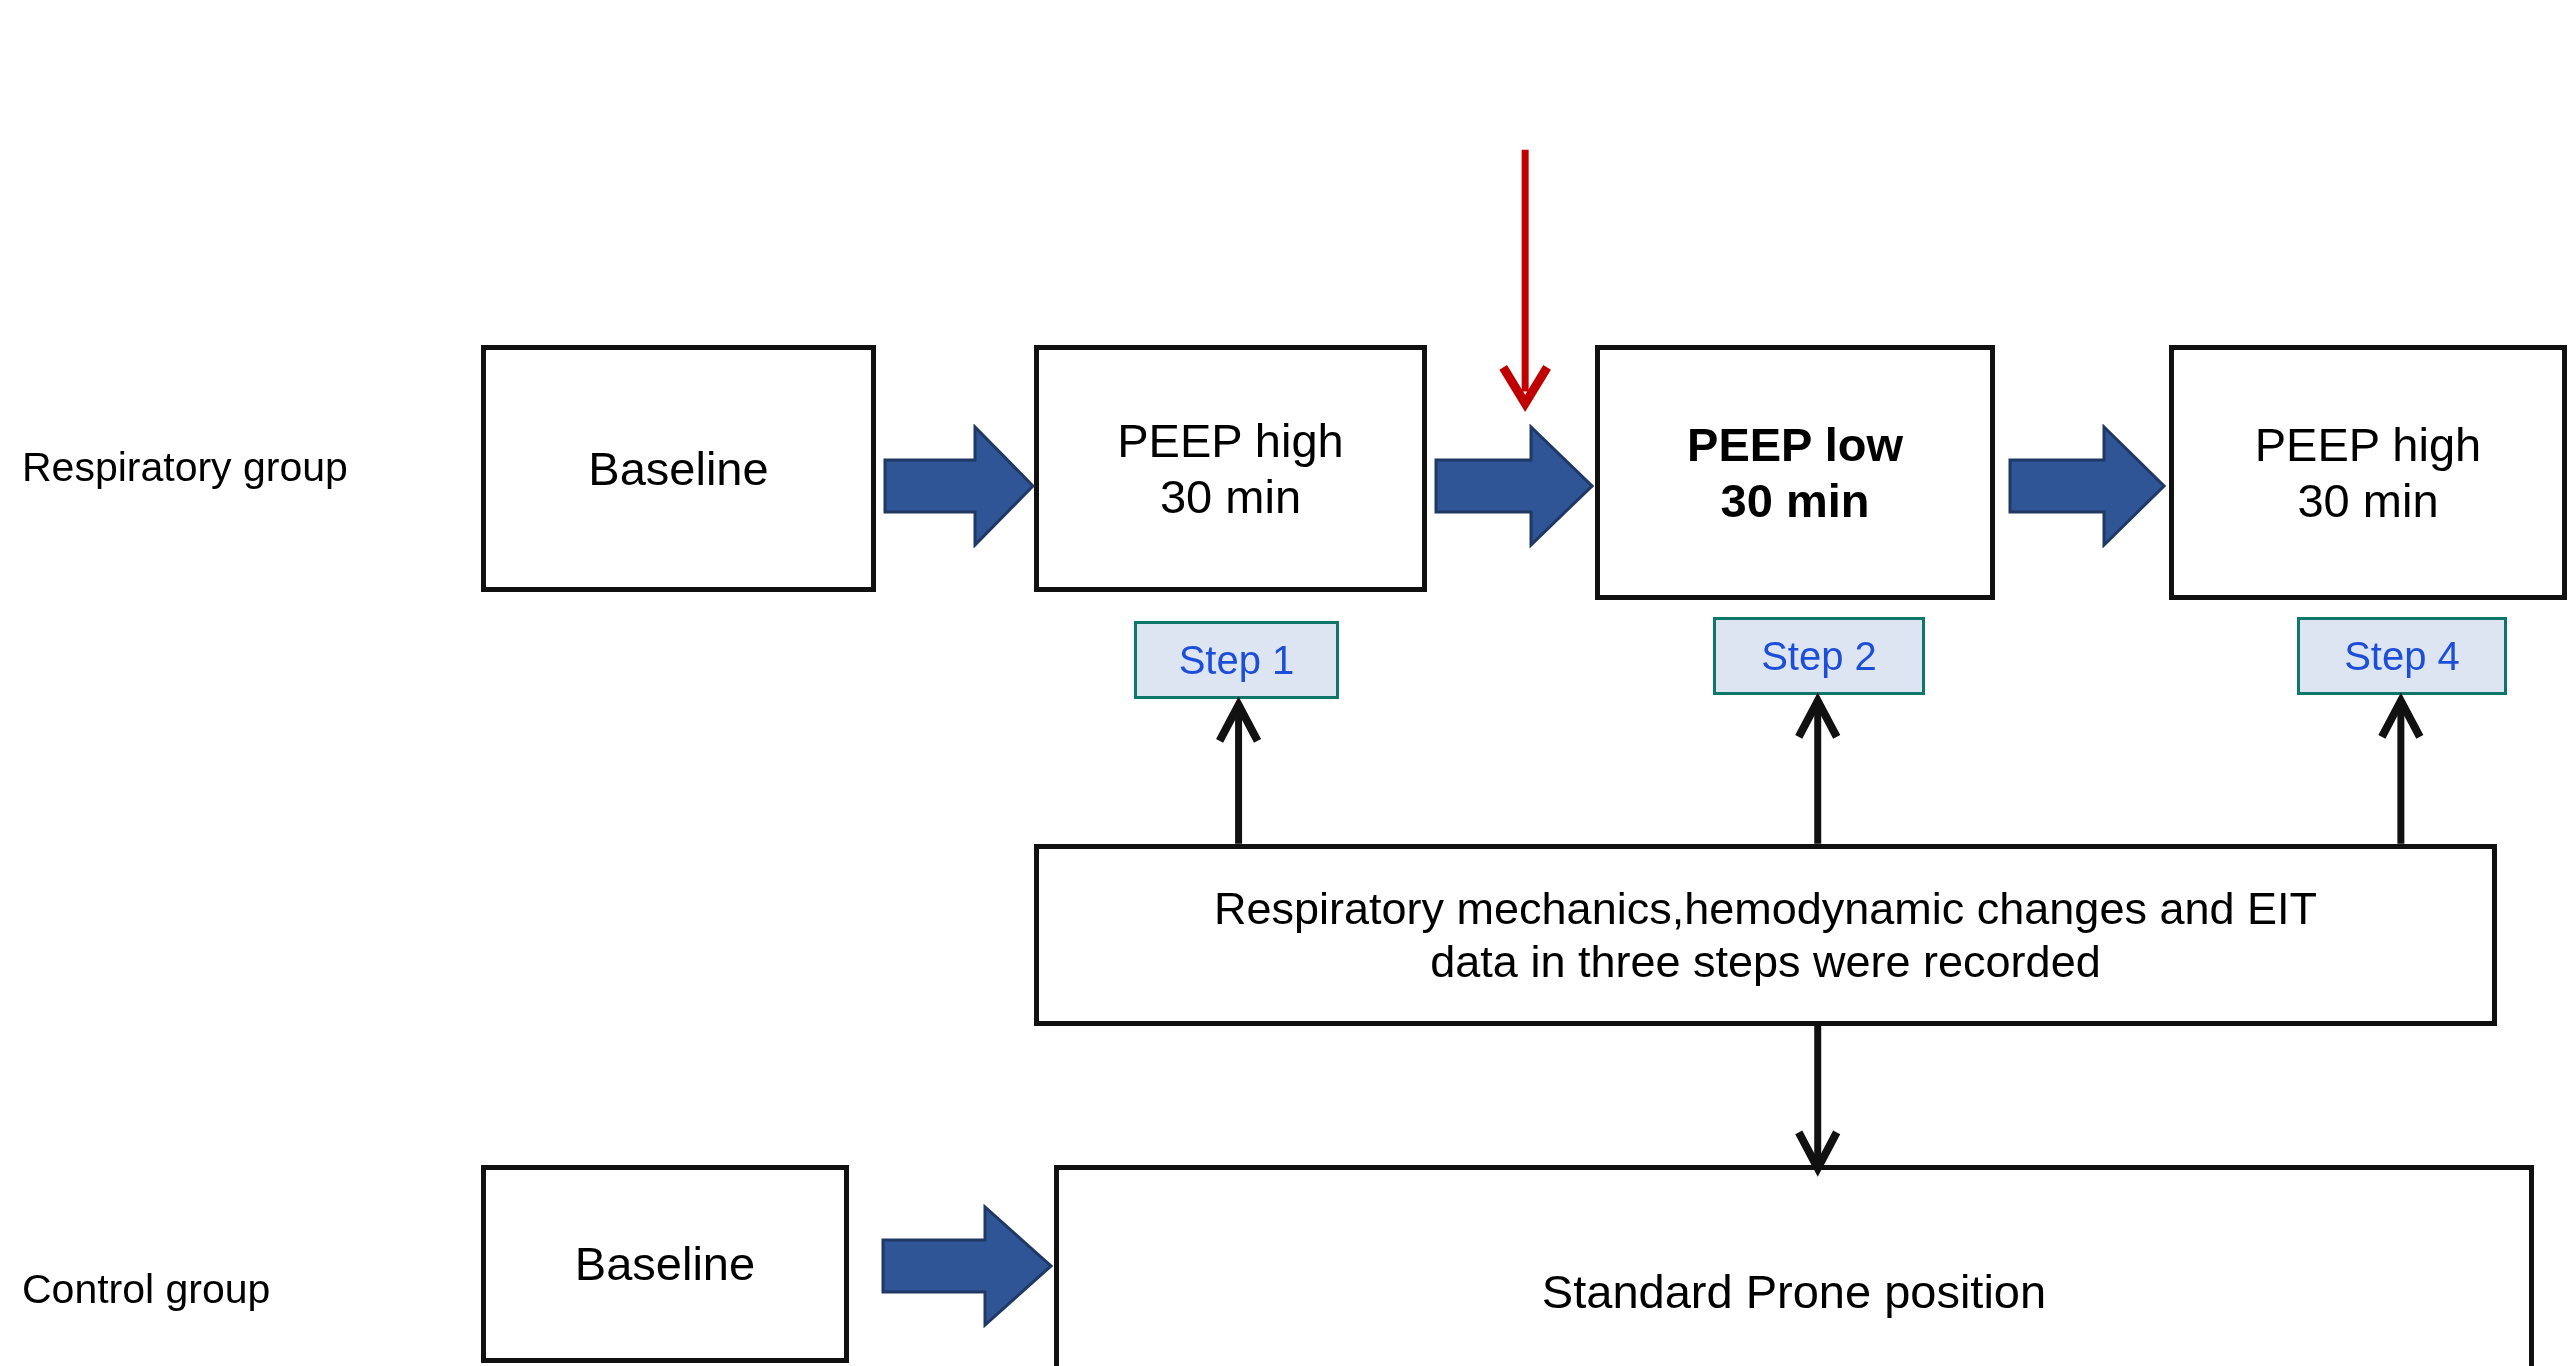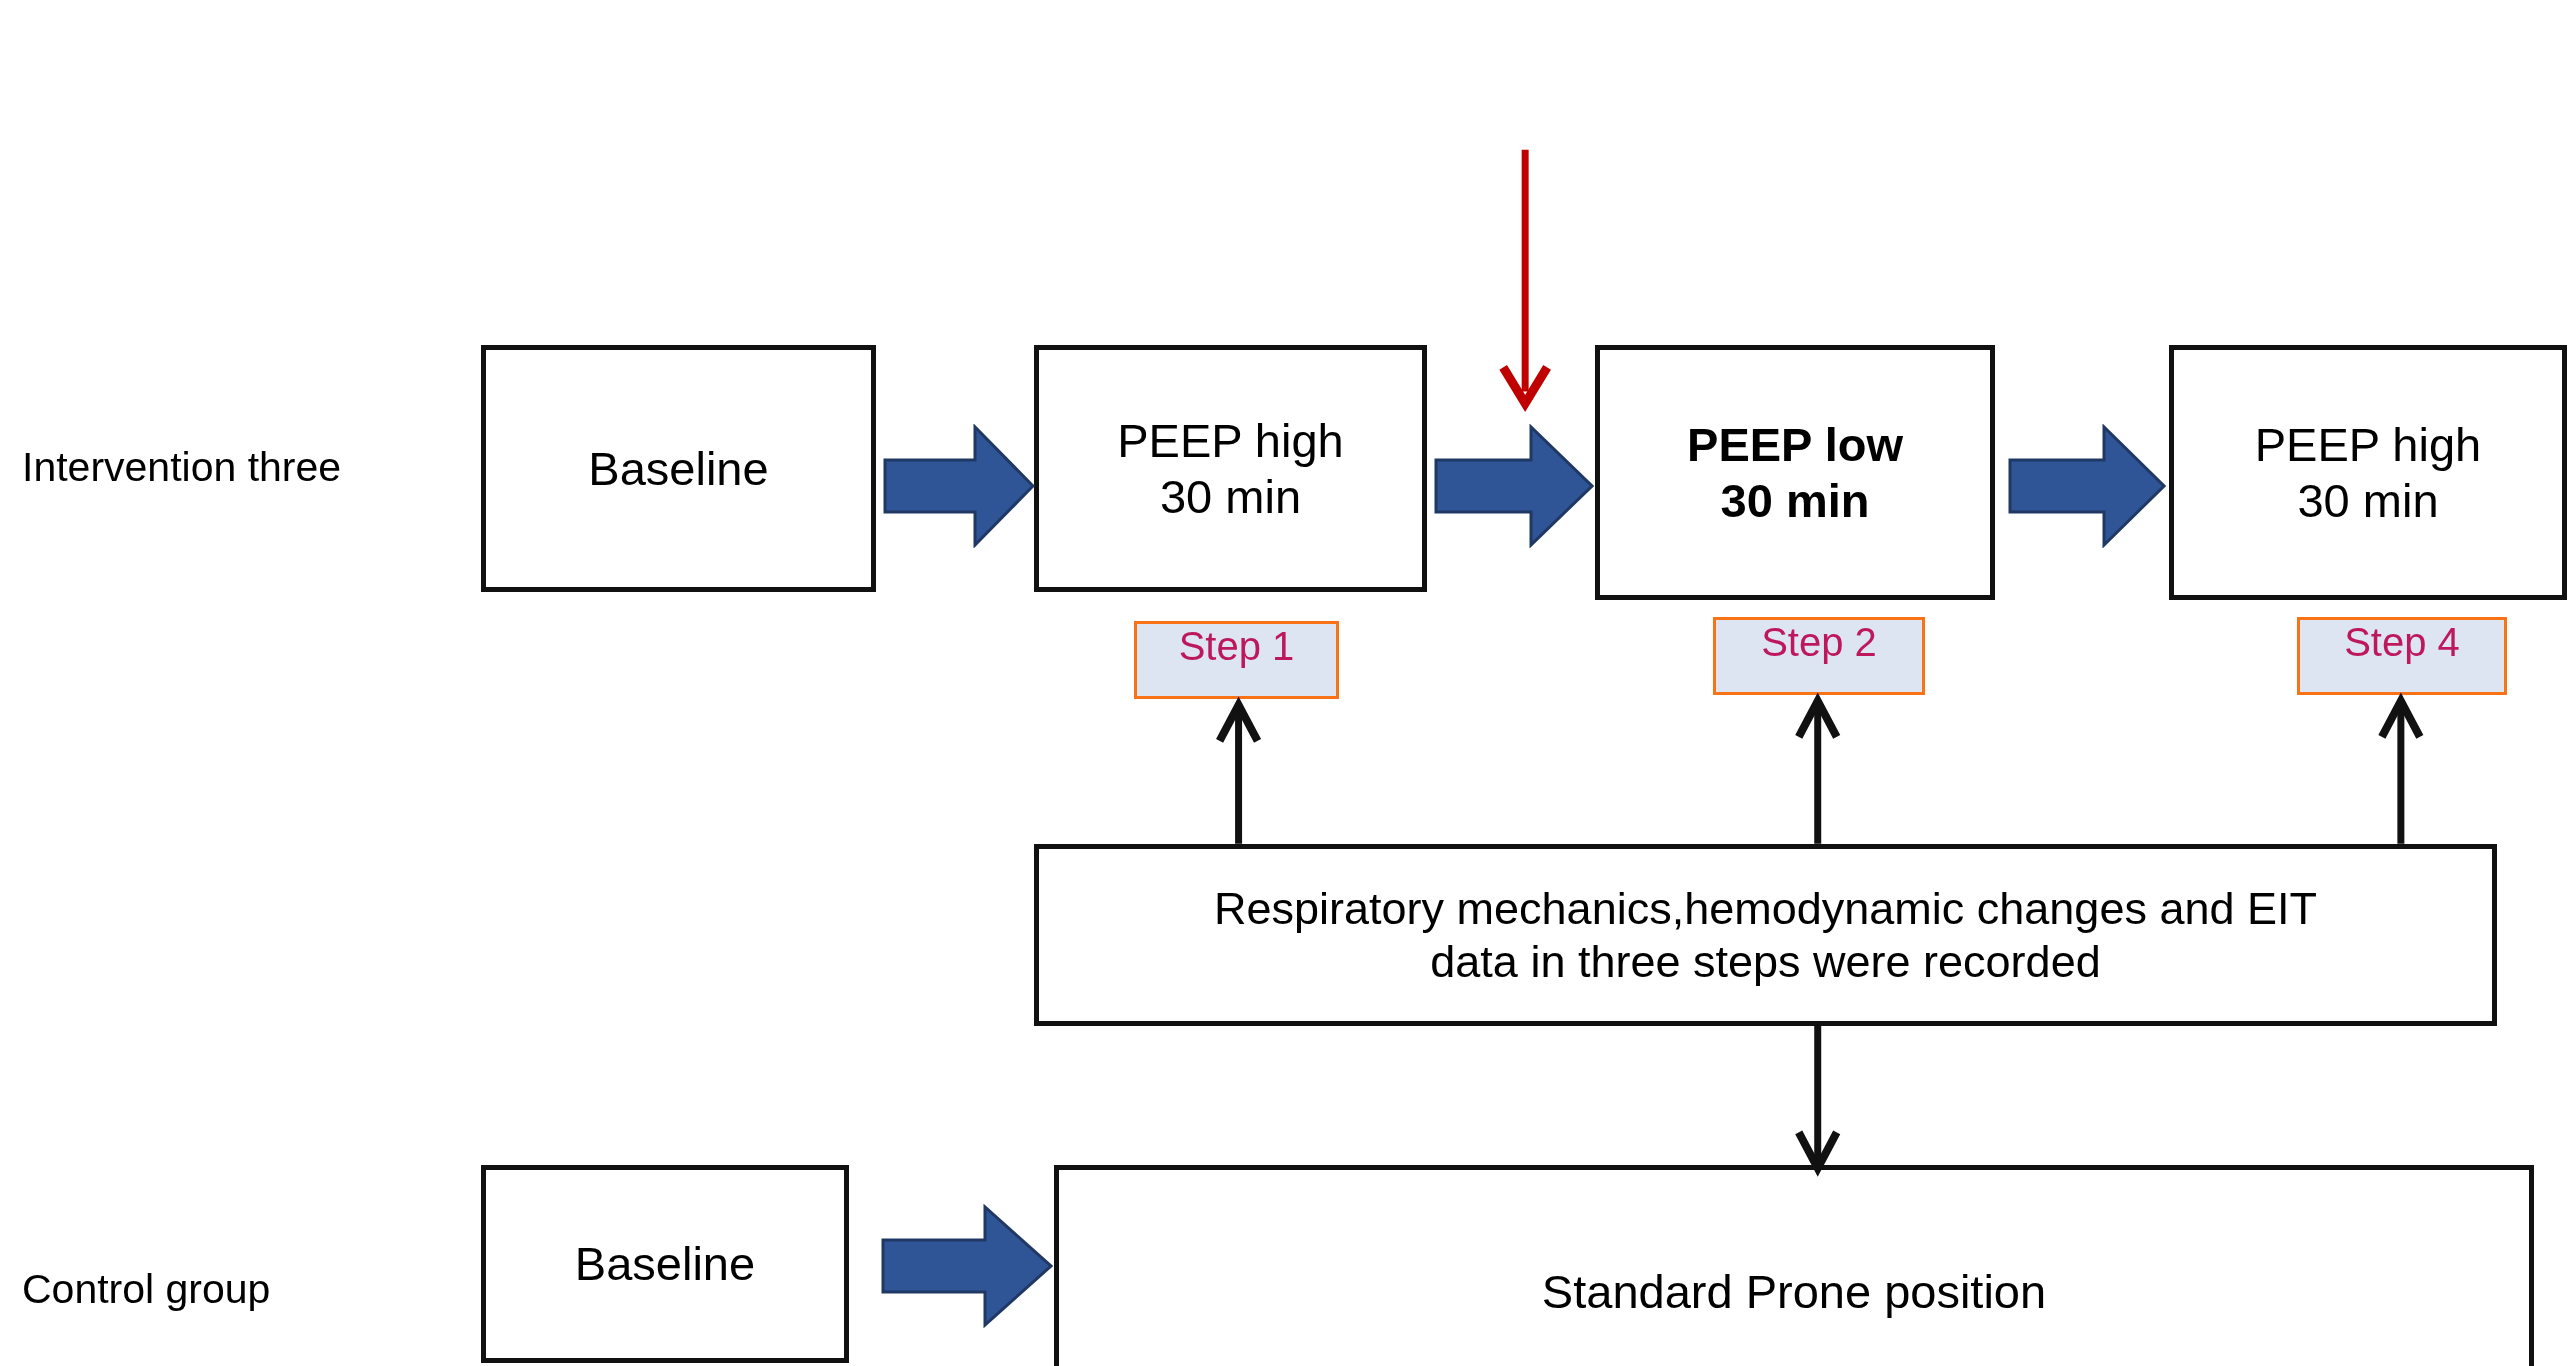--- a/index.html
+++ b/index.html
@@ -30,25 +30,26 @@
     justify-content: center;
     text-align: center;
     color: #000000;
     line-height: 1.18;
     white-space: pre-line;
   }
 
   
   .step-badge {
     background: #dde4f2;
-    border: 3px solid #f97316;
+    border: 3px solid #0f766e;
     display: flex;
+    align-items: center;
     justify-content: center;
     text-align: center;
-    color: #be185d;
+    color: #1d4ed8;
   }
 
   
   .row-label {
     display: flex;
     align-items: center;
     color: #000000;
     white-space: nowrap;
   }
 
@@ -71,21 +72,21 @@
   .fs-data  { font-size: 45px; }
   .fs-prone { font-size: 47px; }
 </style>
 </head>
 <body>
 
 <div id="canvas">
 
 
   <div class="abs row-label fs-label" style="left:22px; top:429px; width:429px; height:76px;">
-    <span>Intervention three</span>
+    <span>Respiratory group</span>
   </div>
 
   <div class="abs row-label fs-label" style="left:22px; top:1251px; width:429px; height:76px;">
     <span>Control group</span>
   </div>
 
   <div class="abs pbox fs-box" style="left:481px; top:345px; width:395px; height:247px;">
     <span>Baseline</span>
   </div>
 

